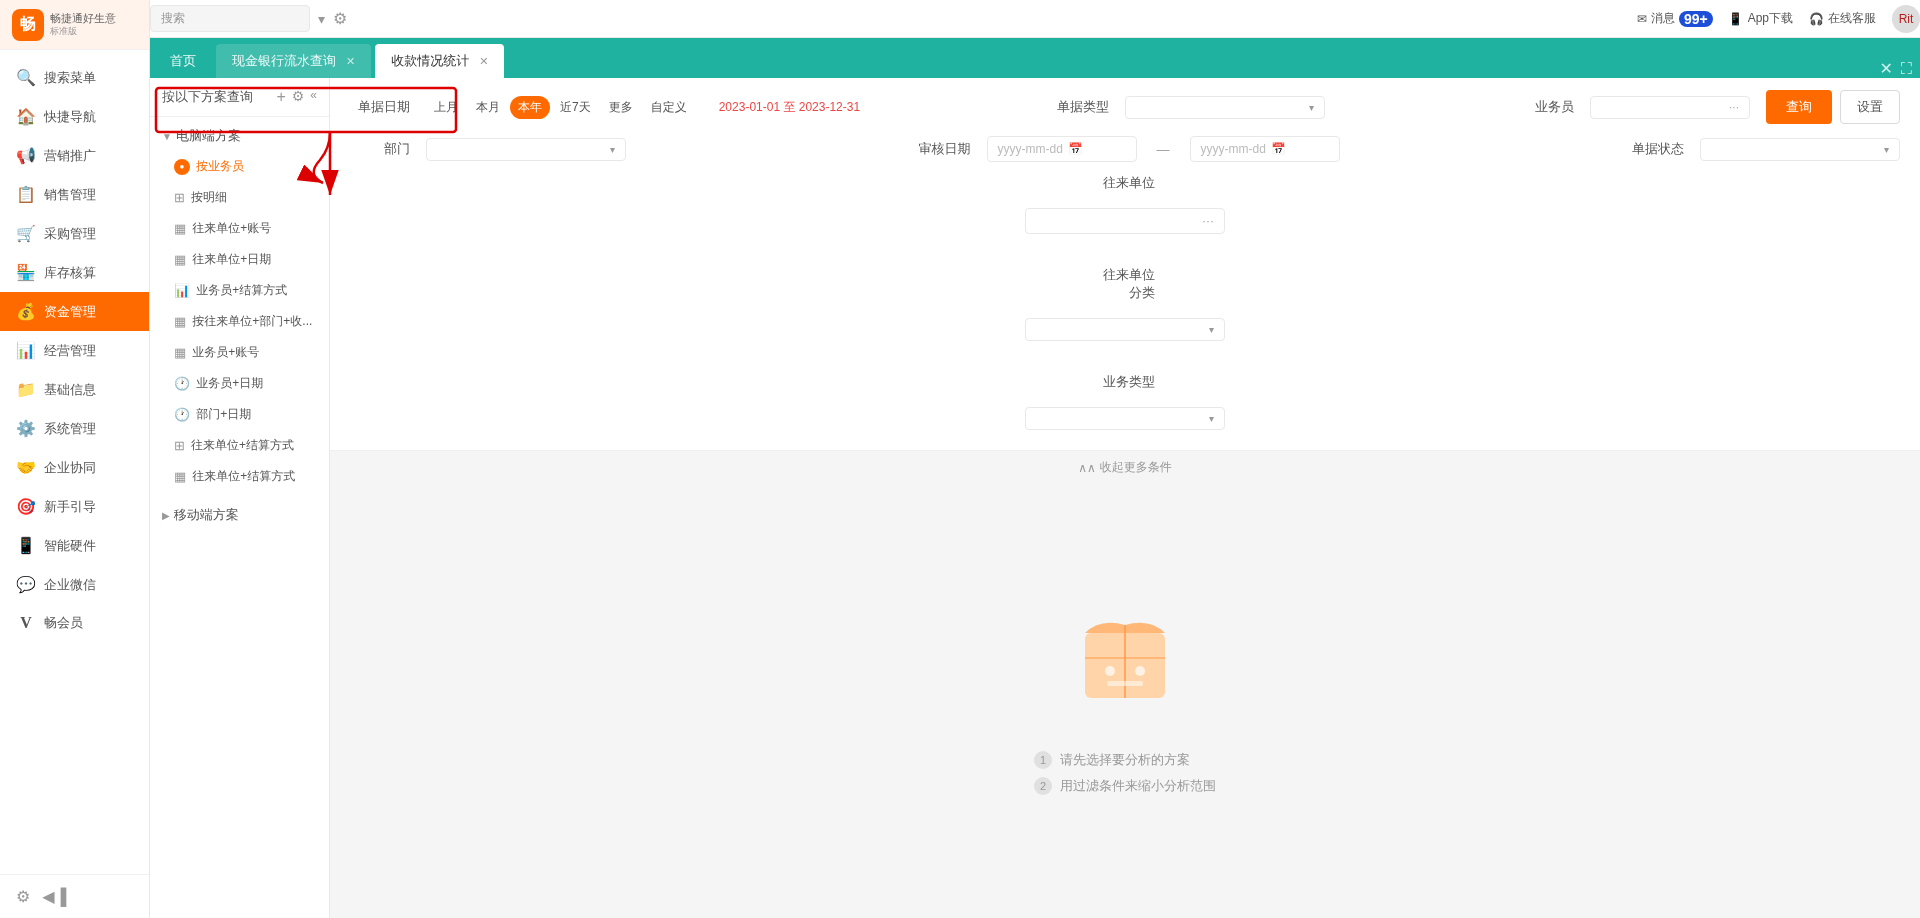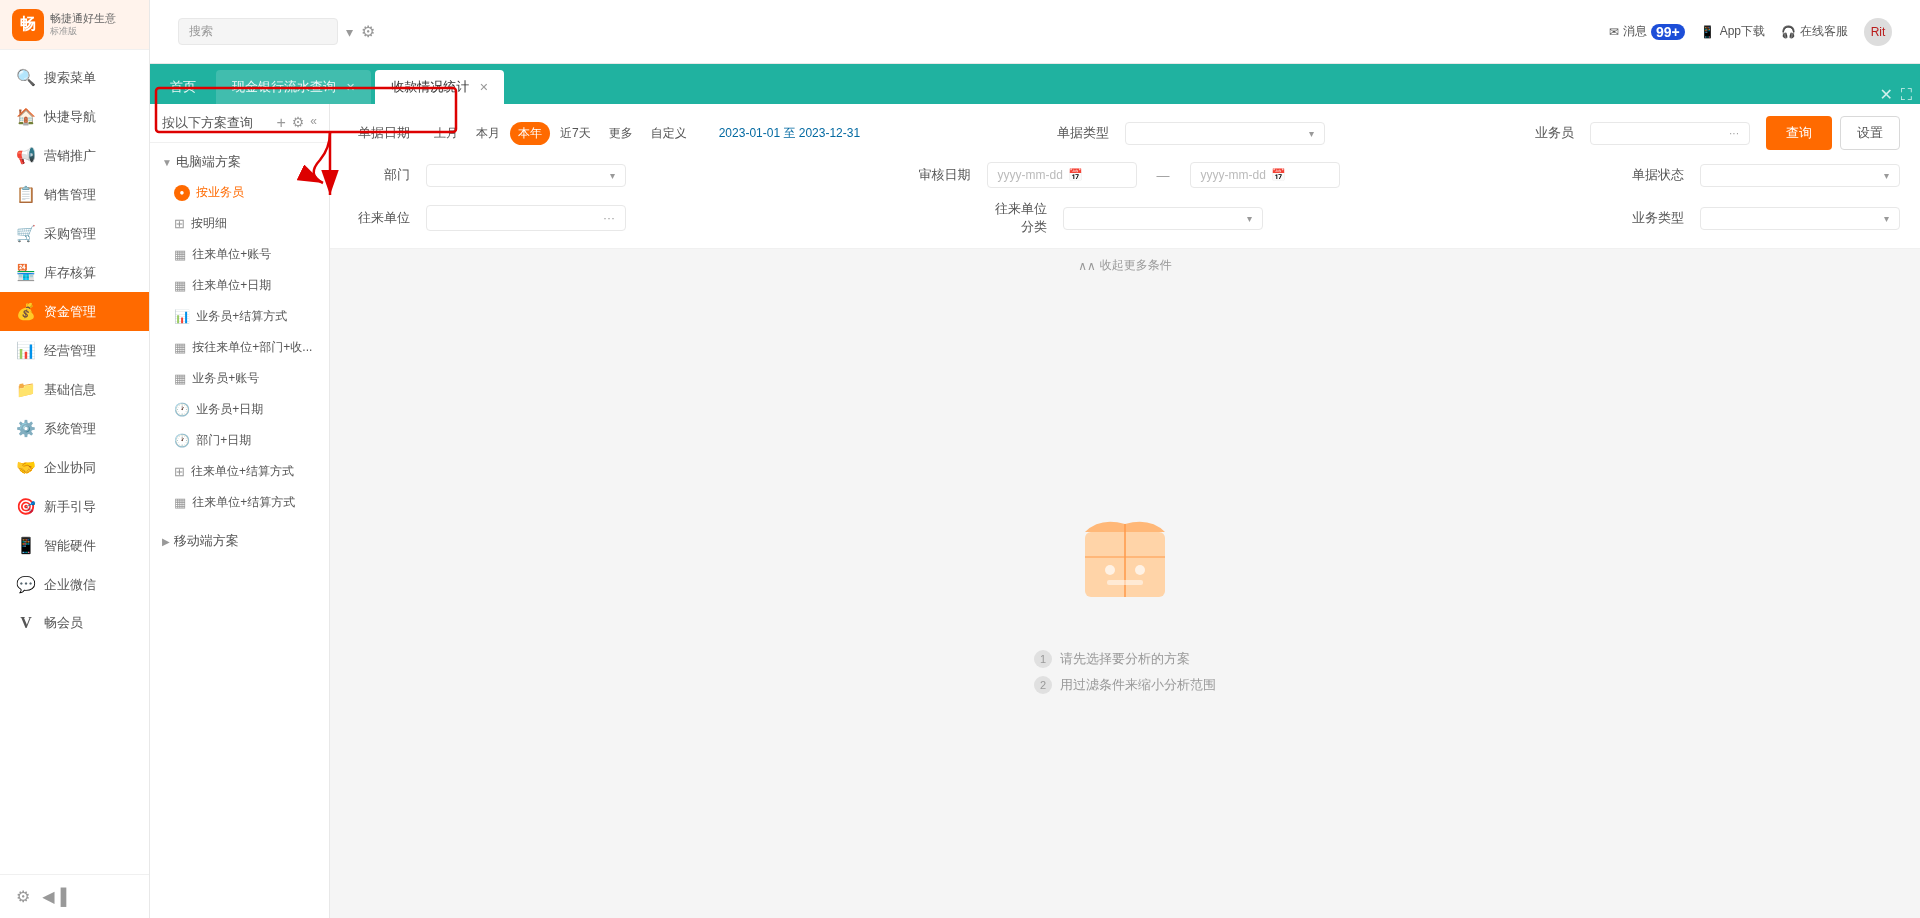--- a/index.html
+++ b/index.html
@@ -31,22 +31,22 @@
     .sidebar-bottom {
       padding: 12px 16px; display: flex; gap: 12px; border-top: 1px solid #f0f0f0;
     }
     .sidebar-bottom-btn { color: #999; cursor: pointer; font-size: 16px; }
 
     
     .main { margin-left: 150px; height: 100%; display: flex; flex-direction: column; }
 
     
     .topbar {
-      height: 64px; background: #fff; border-bottom: 1px solid #e8e8e8;
-      display: flex; align-items: center; padding: 0 28px; gap: 12px; justify-content: space-between;
+      height: 38px; background: #fff; border-bottom: 1px solid #e8e8e8;
+      display: flex; align-items: center; padding: 0 0; gap: 12px; justify-content: space-between;
     }
     .topbar-left { display: flex; align-items: center; gap: 8px; }
     .topbar-search {
       background: #f5f5f5; border: 1px solid #e8e8e8; border-radius: 4px;
       padding: 4px 10px; font-size: 12px; color: #999; width: 160px;
     }
     .topbar-dropdown { color: #999; cursor: pointer; font-size: 14px; }
     .topbar-gear { color: #999; cursor: pointer; font-size: 16px; }
     .trial-btn {
       background: #ff6a00; color: #fff; border: none; border-radius: 4px;
@@ -126,28 +126,28 @@
     }
 
     
     .right-content { flex: 1; background: #f5f5f5; display: flex; flex-direction: column; overflow: hidden; }
 
     
     .filter-area {
       background: #fff; padding: 12px 20px; border-bottom: 1px solid #f0f0f0;
     }
     .filter-row { display: flex; align-items: center; gap: 16px; margin-bottom: 12px; }
-    .filter-row:last-child { margin-bottom: 0; }
+    .filter-row:last-child { margin-bottom: 8px; flex-direction: column; }
     .filter-label { color: #555; font-size: 13px; width: 60px; flex-shrink: 0; text-align: right; }
     .filter-date-tabs { display: flex; align-items: center; gap: 2px; }
     .date-tab {
       padding: 3px 8px; border-radius: 3px; cursor: pointer; font-size: 12px; color: #555;
     }
     .date-tab.active { background: #ff6a00; color: #fff; border-radius: 12px; }
-    .date-range { font-size: 12px; color: #0369a1; margin-left: 8px; }
+    .date-range { font-size: 12px; color: #ef4444; margin-left: 8px; }
     .filter-select {
       border: 1px solid #e8e8e8; border-radius: 4px; padding: 5px 10px;
       font-size: 12px; color: #555; display: flex; align-items: center; gap: 6px; cursor: pointer;
       min-width: 180px; justify-content: space-between;
     }
     .filter-select .chevron { color: #999; font-size: 10px; }
     .filter-input {
       border: 1px solid #e8e8e8; border-radius: 4px; padding: 5px 10px;
       font-size: 12px; color: #999; display: flex; align-items: center; gap: 6px;
       min-width: 150px;

